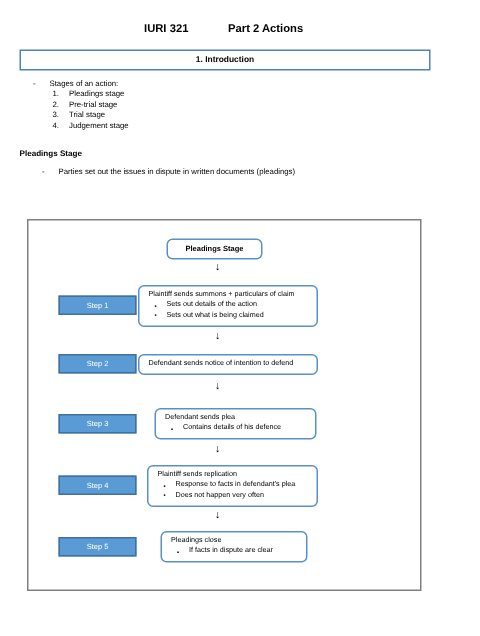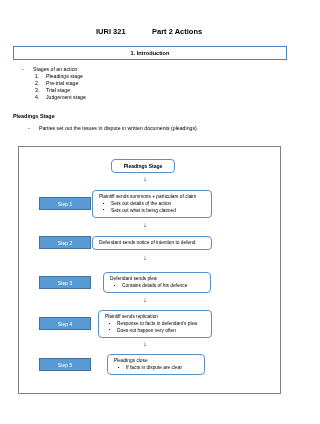--- a/index.html
+++ b/index.html
@@ -19,30 +19,29 @@
   
   .doc-header {
     padding-top: 14px;
     padding-left: 96px;
     font-weight: bold;
     font-size: 7.5px;
     line-height: 10px;
   }
   .header-row {
     display: flex;
-    align-items: flex-end;
+    align-items: flex-start;
   }
   .course-code {
     width: 56px;
     flex: 0 0 56px;
   }
   .header-lines {
     display: flex;
     flex-direction: column;
-    margin-top: 13px;
   }
 
   
   .section-banner {
     margin: 9px 13px 0 13px;
     border: 1px solid #4f81bd;
     text-align: center;
     font-size: 5.6px;
     font-weight: bold;
     padding: 2.5px 0 3px 0;

